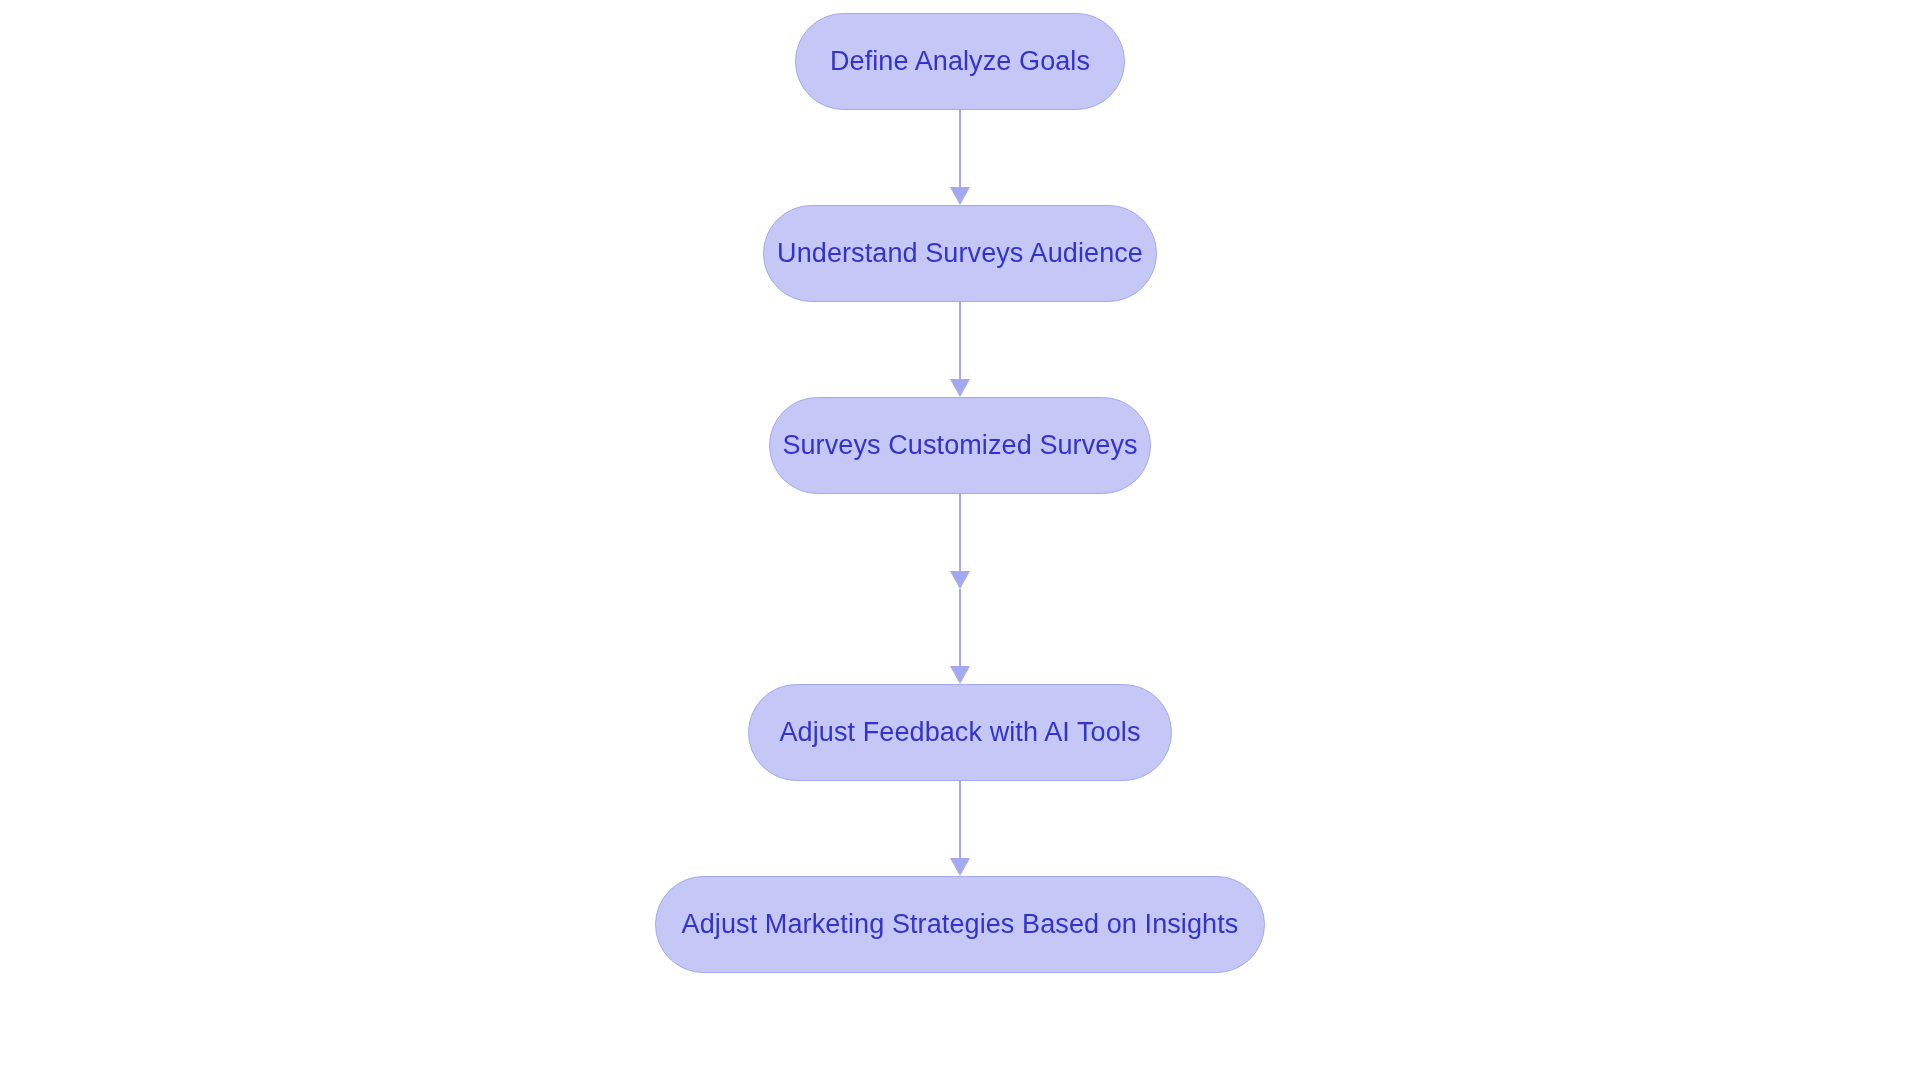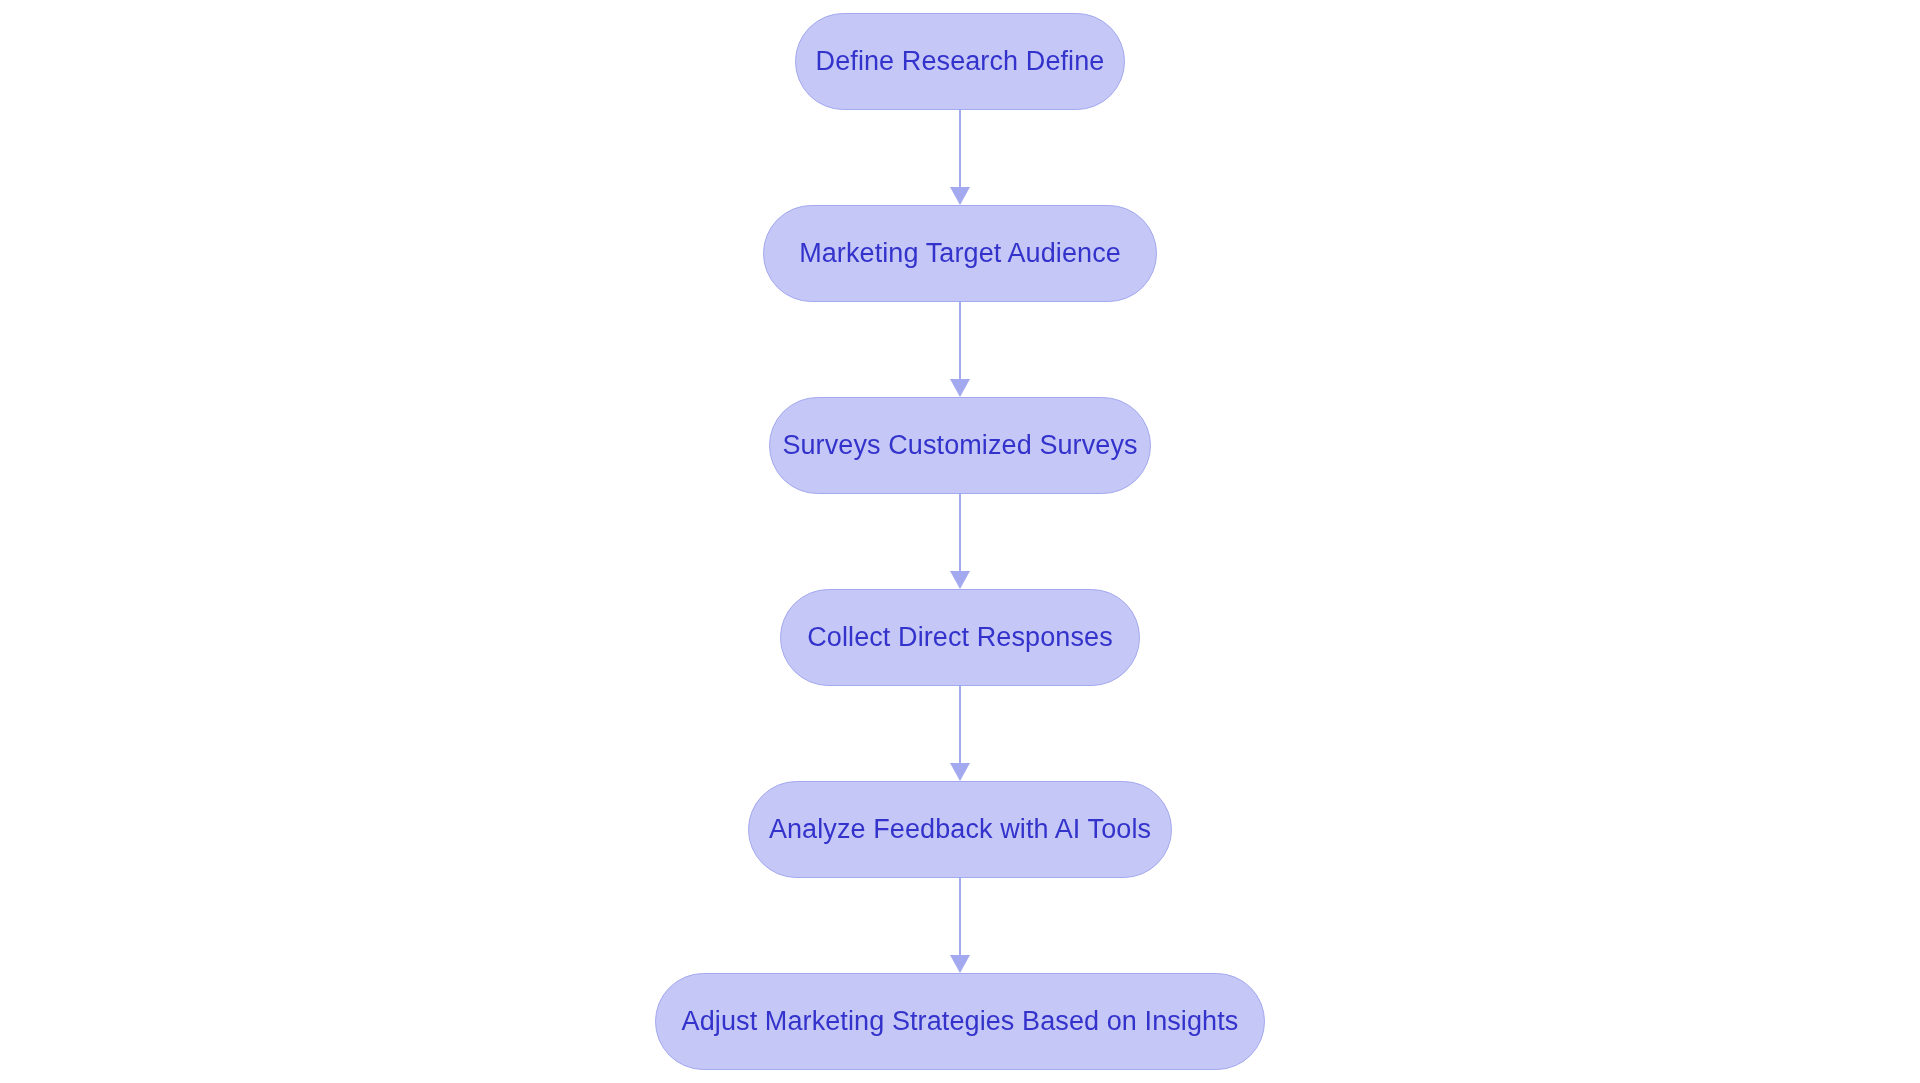--- a/index.html
+++ b/index.html
@@ -83,57 +83,54 @@
     border-top: 18px solid #A3A9EE;
   }
 </style>
 </head>
 <body>
 
 <div id="flowchart-canvas">
   <div class="flow-column">
 
     <div class="flow-node" style="width:330px;">
-      <span class="flow-node-label">Define Research Define</span>
+      <span class="flow-node-label">Define Analyze Goals</span>
     </div>
 
     <div class="flow-connector">
       <div class="connector-line"></div>
       <div class="connector-arrowhead"></div>
     </div>
 
     <div class="flow-node" style="width:394px;">
-      <span class="flow-node-label">Marketing Target Audience</span>
+      <span class="flow-node-label">Understand Surveys Audience</span>
     </div>
 
     <div class="flow-connector">
       <div class="connector-line"></div>
       <div class="connector-arrowhead"></div>
     </div>
 
     <div class="flow-node" style="width:382px;">
       <span class="flow-node-label">Surveys Customized Surveys</span>
     </div>
 
     <div class="flow-connector">
       <div class="connector-line"></div>
       <div class="connector-arrowhead"></div>
     </div>
 
-    <div class="flow-node" style="width:360px;">
-      <span class="flow-node-label">Collect Direct Responses</span>
-    </div>
 
     <div class="flow-connector">
       <div class="connector-line"></div>
       <div class="connector-arrowhead"></div>
     </div>
 
     <div class="flow-node" style="width:424px;">
-      <span class="flow-node-label">Analyze Feedback with AI Tools</span>
+      <span class="flow-node-label">Adjust Feedback with AI Tools</span>
     </div>
 
     <div class="flow-connector">
       <div class="connector-line"></div>
       <div class="connector-arrowhead"></div>
     </div>
 
     <div class="flow-node" style="width:610px;text-align:center;">
       <span class="flow-node-label">Adjust Marketing Strategies Based on Insights</span>
     </div>

